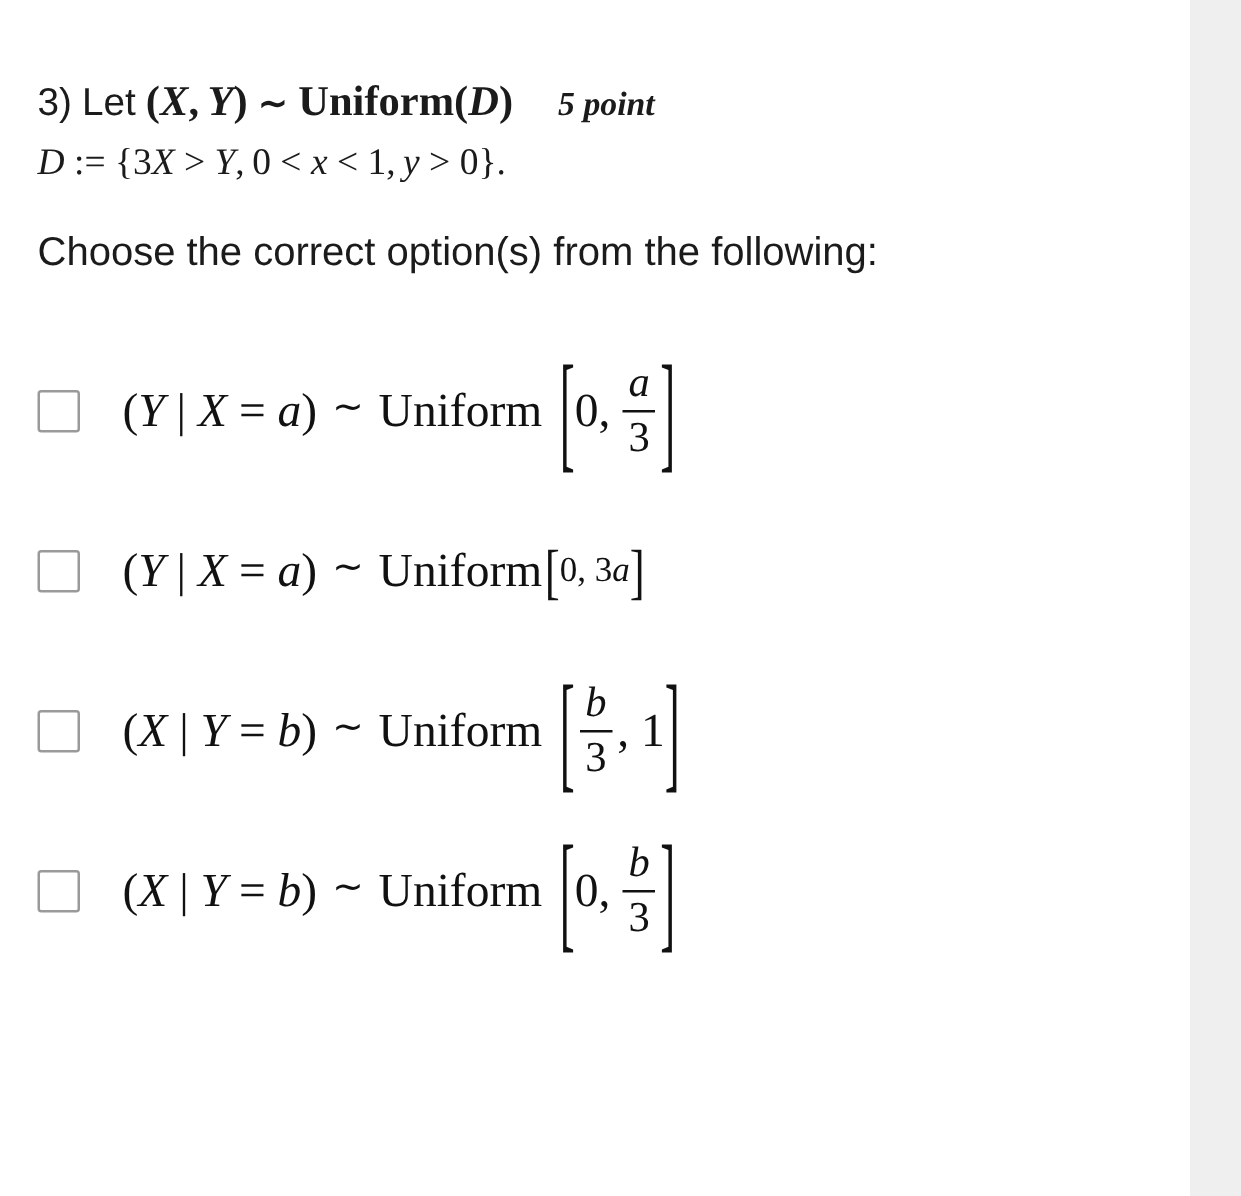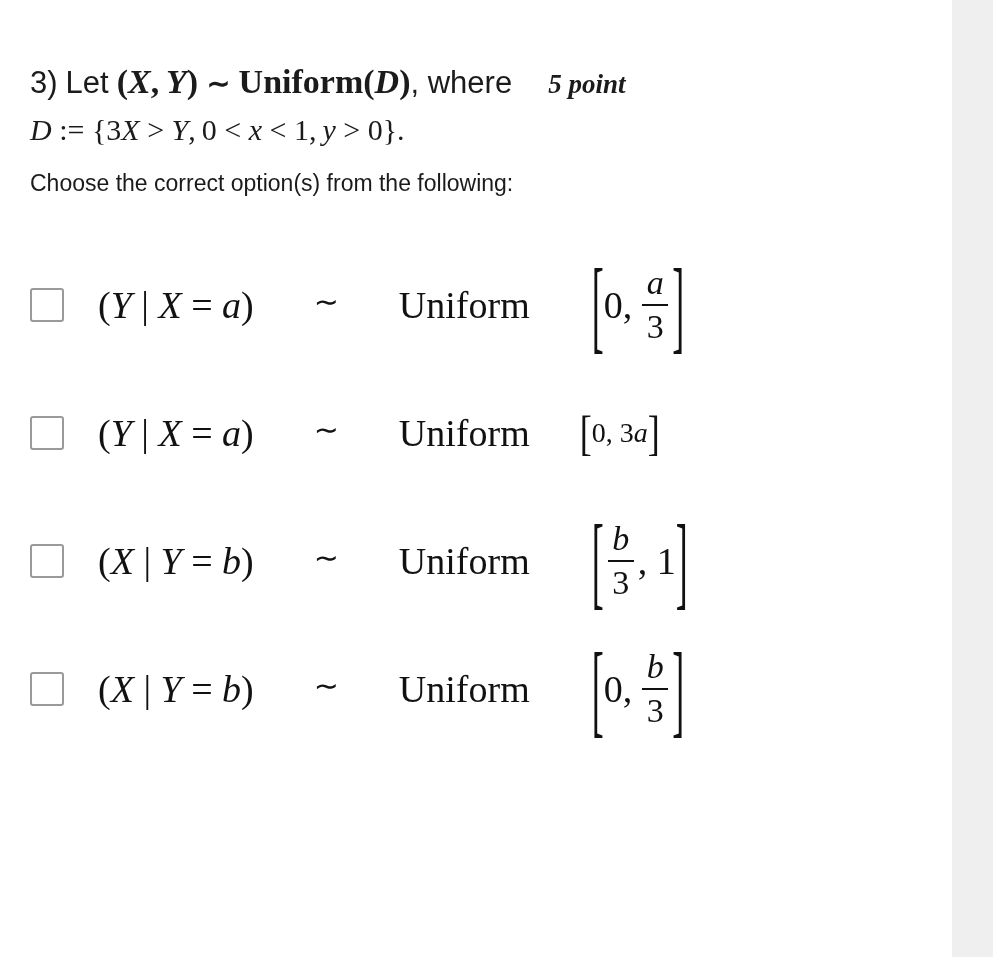--- a/index.html
+++ b/index.html
@@ -58,23 +58,23 @@
     font-family: "Liberation Serif", serif;
     font-style: normal;
   }
   .stem-line2 {
     font-family: "Liberation Serif", serif;
     font-size: 30px;
     margin-top: 6px;
     white-space: nowrap;
   }
   .prompt {
-    font-size: 23px;
+    font-size: 32px;
     color: #1b1b1b;
-    margin-top: 20px;
+    margin-top: 32px;
   }
 
   
   .options {
     margin-top: 42px;
   }
   .option {
     display: flex;
     align-items: center;
     min-height: 128px;
@@ -88,21 +88,20 @@
     flex: 0 0 auto;
     margin-right: 34px;
   }
   .opt-math {
     font-family: "Liberation Serif", serif;
     font-size: 38px;
     color: #111;
     display: flex;
     align-items: center;
     white-space: nowrap;
-    gap: 48px;
   }
   .opt-math .tilde {
     font-size: 30px;
     margin: 0 12px;
     position: relative;
     top: -4px;
   }
   .gap-s { display: inline-block; width: 8px; }
 
   
@@ -161,21 +160,20 @@
       <div class="stem-line1">
         <span class="sans">3)</span>
         <span class="gap-s"></span>
         <span class="sans">Let</span>
         <span class="gap-s"></span>
         <span class="mathserif">
           (<span class="mi">X</span>, <span class="mi">Y</span>)
           <span class="tilde" style="font-size:28px;">∼</span>
           <span class="mrm">Uniform</span>(<span class="mi">D</span>)
         </span>
-        <span class="sans">, where</span>
         <span class="points">5 point</span>
       </div>
 
       <div class="stem-line2">
         <span class="mi">D</span> :=
         {3<span class="mi">X</span> &gt; <span class="mi">Y</span>, 0 &lt; <span class="mi">x</span> &lt; 1, <span class="mi">y</span> &gt; 0}.
       </div>
 
       <div class="prompt">Choose the correct option(s) from the following:</div>
     </div>

